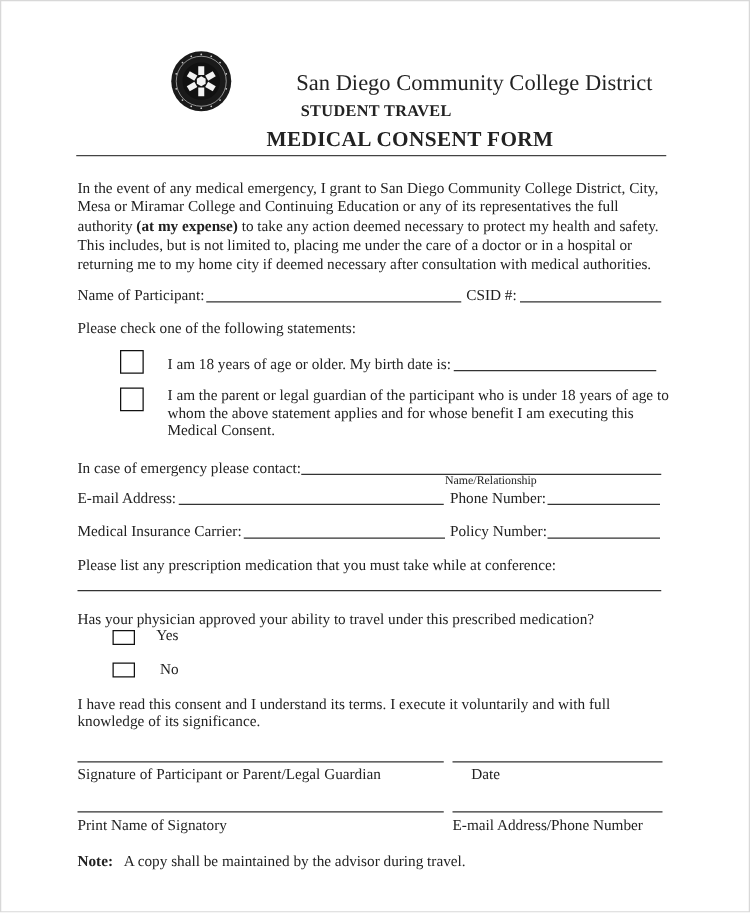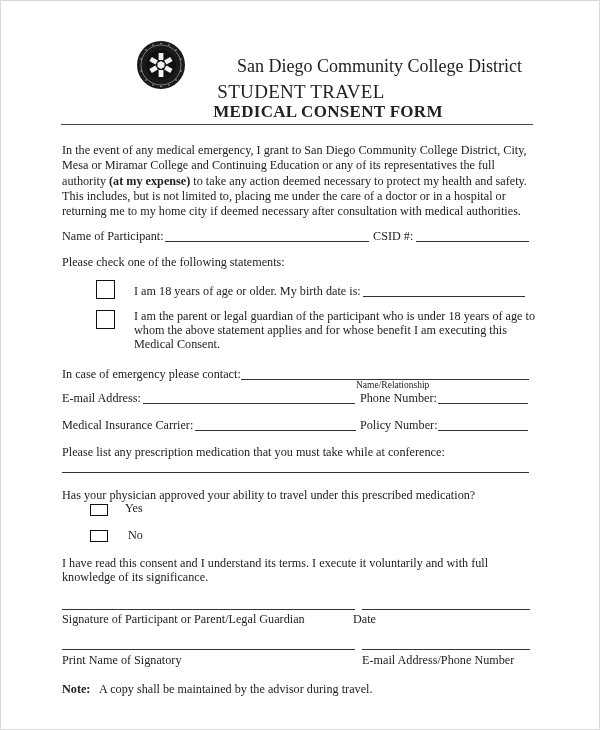--- a/index.html
+++ b/index.html
@@ -7,21 +7,21 @@
          font-family: "Liberation Serif", "DejaVu Serif", serif; color: #222; }
   .page { position: absolute; left: 0; top: 0; width: 598px; height: 728px;
           border: 1px solid #d8d8d8; background: #fff; }
   .abs { position: absolute; white-space: nowrap; text-align: center; }
   .body-text { font-size: 12.2px; line-height: 15.3px; }
 
   
   .seal { position: absolute; left: 135px; top: 39px; width: 50px; height: 50px; }
   .district { position: absolute; left: 196px; top: 55px; font-size: 18px; font-weight: normal; margin-left: 40px; }
   .title1 { position: absolute; left: 0; width: 600px; text-align: center; top: 80px;
-            font-size: 19px; font-weight: normal; letter-spacing: 0.3px; }
+            font-size: 13px; font-weight: bold; letter-spacing: 0.3px; }
   .title2 { position: absolute; left: 0; width: 600px; text-align: center; top: 101px;
             font-size: 17px; font-weight: bold; letter-spacing: 0.3px; margin-left: 27px; }
   .rule { position: absolute; left: 60px; top: 123px; width: 472px; height: 1px; background: #444; }
 
   .intro { position: absolute; left: 61px; top: 142px; width: 480px; font-size: 12.2px; line-height: 15.3px; }
   .intro p { margin: 0; white-space: nowrap; }
 
   .checkbox { position: absolute; border: 1.5px solid #111; background: #fff; box-sizing: border-box; cursor: pointer; }
   .cb-big { width: 19px; height: 19px; }
   .cb-small { width: 18px; height: 12px; border-width: 1.2px; }
@@ -116,21 +116,21 @@
   <div class="abs body-text" style="left:124px; top:500px;">Yes</div>
   <div class="checkbox cb-small" style="left:89px; top:529px;"></div>
   <div class="abs body-text" style="left:127px; top:527px;">No</div>
 
   <div class="abs body-text" style="left:61px; top:555px;">I have read this consent and I understand its terms.  I execute it voluntarily and with full</div>
   <div class="abs body-text" style="left:61px; top:569px;">knowledge of its significance.</div>
 
   <div class="field-line" style="left:61px; top:608px; width:293px;"></div>
   <div class="field-line" style="left:361px; top:608px; width:168px;"></div>
   <div class="abs body-text" style="left:61px; top:611px;">Signature of Participant or Parent/Legal Guardian</div>
-  <div class="abs body-text" style="left:352px; top:611px;">Date</div>
+  <div class="abs body-text" style="left:376px; top:611px;">Date</div>
 
   <div class="field-line" style="left:61px; top:648px; width:293px;"></div>
   <div class="field-line" style="left:361px; top:648px; width:168px;"></div>
   <div class="abs body-text" style="left:61px; top:652px;">Print Name of Signatory</div>
   <div class="abs body-text" style="left:361px; top:652px;">E-mail Address/Phone Number</div>
 
   <div class="abs body-text bold" style="left:61px; top:681px;">Note:</div>
   <div class="abs body-text" style="left:98px; top:681px;">A copy shall be maintained by the advisor during travel.</div>
 
 </div>

